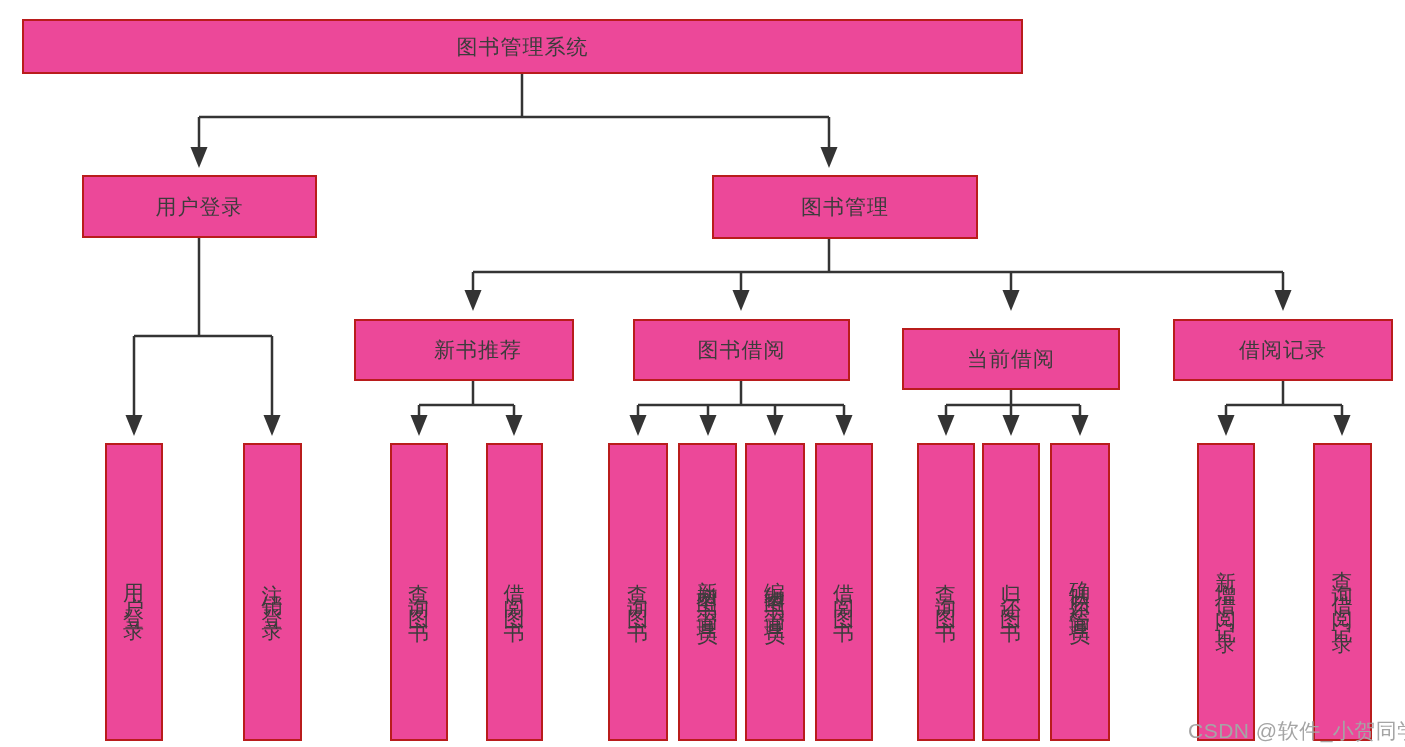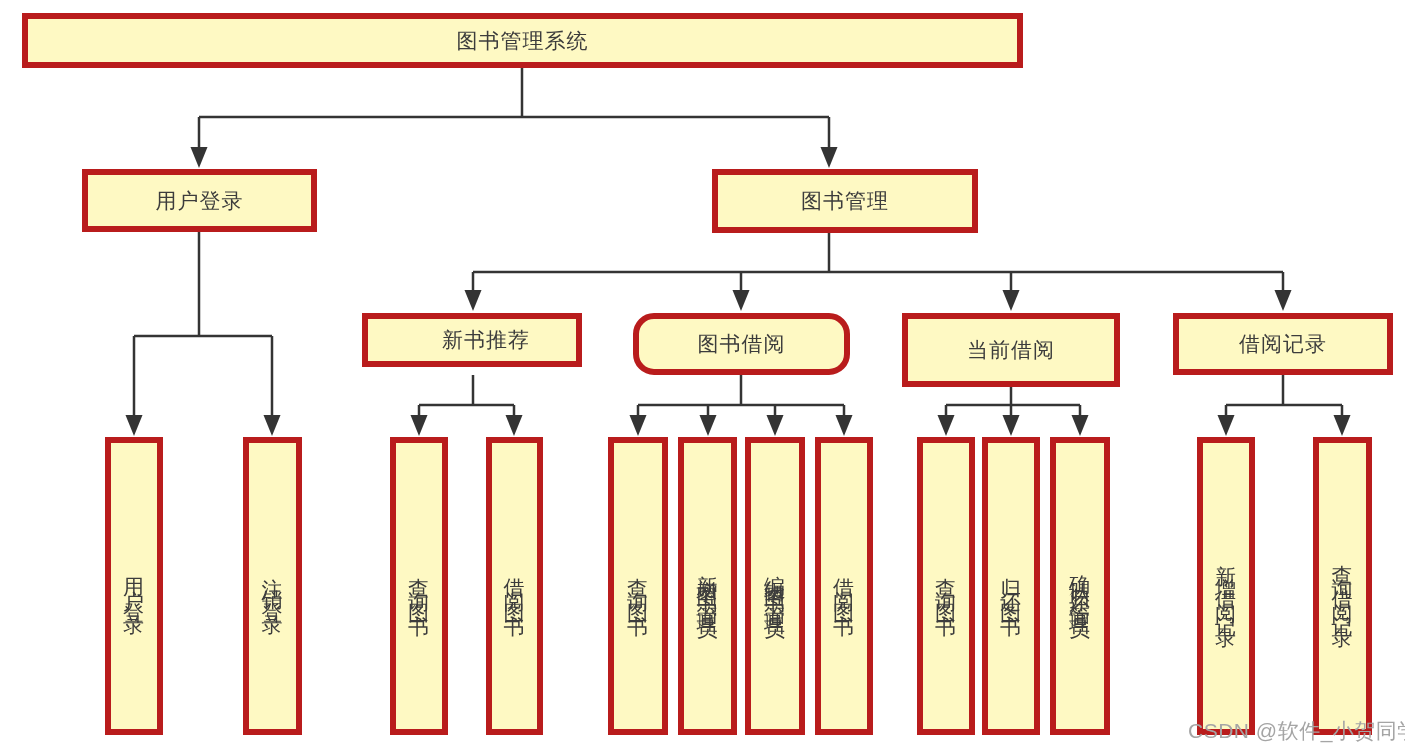--- a/index.html
+++ b/index.html
@@ -22,26 +22,27 @@
     stroke: #343434;
     stroke-width: 2.5;
   }
   .connectors .arrow {
     fill: #343434;
     stroke: none;
   }
   .box {
     position: absolute;
     box-sizing: border-box;
-    border: 6px solid #b91c1c;
-    background: #fef9c3;
+    border: 2px solid #b91c1c;
+    background: #ec4899;
     color: #3c3c3c;
     display: flex;
     align-items: center;
     justify-content: center;
+    margin-top: 6px;
   }
   .box.h {
     font-size: 21px;
     letter-spacing: 1px;
     white-space: nowrap;
   }
   .box.v span {
     writing-mode: vertical-rl;
     text-orientation: mixed;
     font-size: 21px;
@@ -118,23 +119,23 @@
     <polygon class="arrow" points="1071.5,415 1088.5,415 1080,436"></polygon>
     <polygon class="arrow" points="1217.5,415 1234.5,415 1226,436"></polygon>
     <polygon class="arrow" points="1333.5,415 1350.5,415 1342,436"></polygon>
   </svg>
 
   <div class="box h" style="left:22px; top:13px; width:1001px; height:55px;">图书管理系统</div>
 
   <div class="box h" style="left:82px; top:169px; width:235px; height:63px;">用户登录</div>
   <div class="box h" style="left:712px; top:169px; width:266px; height:64px;">图书管理</div>
 
-  <div class="box h" style="left:362px; top:313px; width:220px; height:54px;padding-left:28px;">新书推荐</div>
-  <div class="box h" style="left:633px; top:313px; width:217px; height:62px;border-radius:21px;">图书借阅</div>
-  <div class="box h" style="left:902px; top:313px; width:218px; height:74px;">当前借阅</div>
+  <div class="box h" style="left:354px; top:313px; width:220px; height:62px;padding-left:28px;">新书推荐</div>
+  <div class="box h" style="left:633px; top:313px; width:217px; height:62px;">图书借阅</div>
+  <div class="box h" style="left:902px; top:322px; width:218px; height:62px;">当前借阅</div>
   <div class="box h" style="left:1173px; top:313px; width:220px; height:62px;font-family:Liberation Serif, serif;">借阅记录</div>
 
   <div class="box v" style="left:105px; top:437px; width:58px; height:298px;">
       <span>用户登录</span>
     </div>
   <div class="box v" style="left:243px; top:437px; width:59px; height:298px;">
       <span>注销登录</span>
     </div>
 
   <div class="box v" style="left:390px; top:437px; width:58px; height:298px;">

